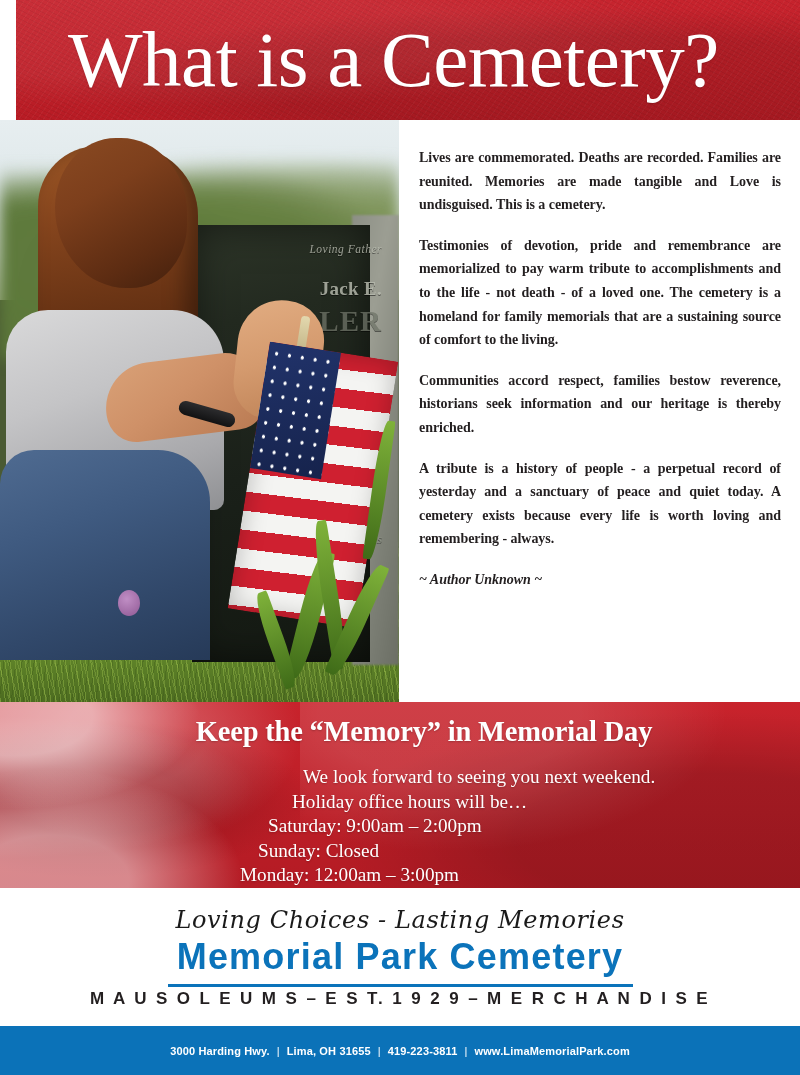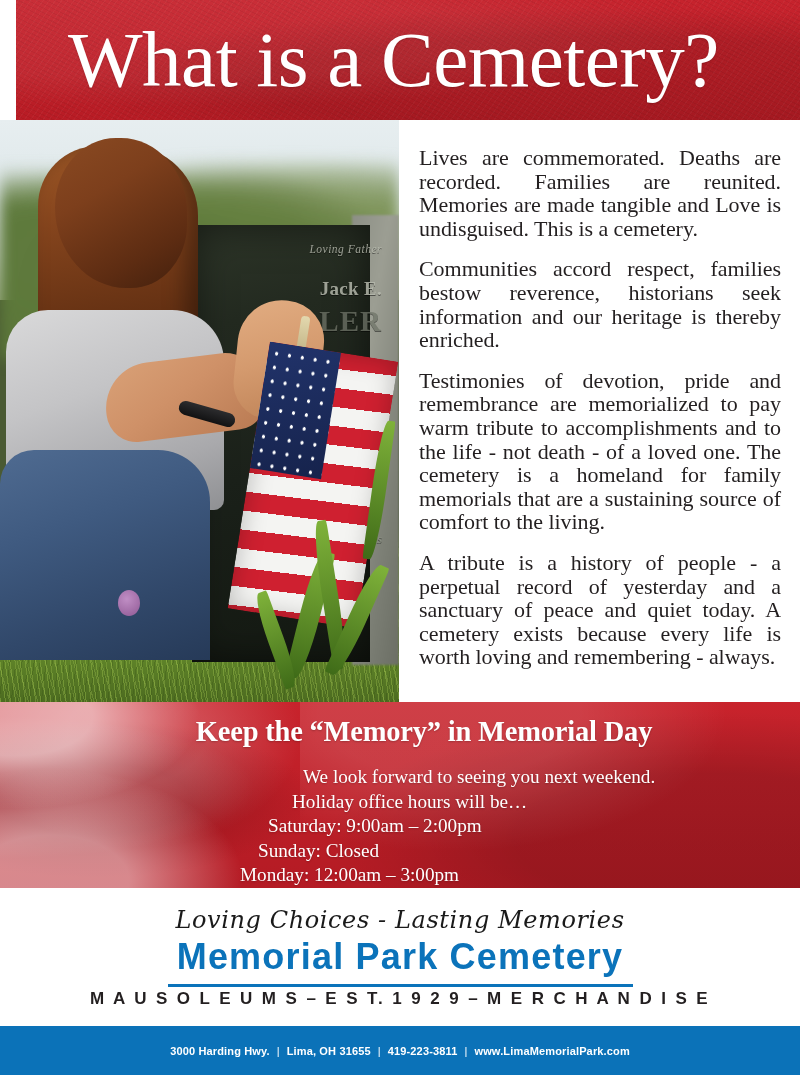--- a/index.html
+++ b/index.html
@@ -158,24 +158,24 @@
   }
 
   
   .copy{
     position:absolute;left:419px;top:146px;width:362px;
     color:#231f20;
     font-family:"Liberation Serif", serif;
   }
   .copy p{
     margin:0 0 17px 0;
-    font-size:22px;
+    font-size:14px;
     line-height:23.6px;
     text-align:justify;
-    font-weight:400;
+    font-weight:700;
     letter-spacing:-0.05px;
   }
   .attrib{
     margin:21px 0 0 0;
     text-align:center;
     font-style:italic;
     font-size:17px;
     font-weight:600;
     color:#231f20;
   }
@@ -308,23 +308,24 @@
     <div class="ph-leaf lf1"></div>
     <div class="ph-leaf lf2"></div>
     <div class="ph-leaf lf3"></div>
     <div class="ph-leaf lf4"></div>
     <div class="ph-leaf lf5"></div>
     <div class="ph-flower"></div>
   </div>
 
   <div class="copy">
     <p>Lives are commemorated. Deaths are recorded. Families are reunited. Memories are made tangible and Love is undisguised. This is a cemetery.</p>
+    <p>Testimonies of devotion, pride and remembrance are memorialized to pay warm tribute to accomplishments and to the life - not death - of a loved one. The cemetery is a homeland for family memorials that are a sustaining source of comfort to the living.</p>
     <p>Communities accord respect, families bestow reverence, historians seek information and our heritage is thereby enriched.</p>
-    <p>Testimonies of devotion, pride and remembrance are memorialized to pay warm tribute to accomplishments and to the life - not death - of a loved one. The cemetery is a homeland for family memorials that are a sustaining source of comfort to the living.</p>
     <p>A tribute is a history of people - a perpetual record of yesterday and a sanctuary of peace and quiet today. A cemetery exists because every life is worth loving and remembering - always.</p>
+    <p class="attrib">~ Author Unknown ~</p>
   </div>
 
   <div class="banner">
     <div class="banner-flagwash"></div>
     <div class="banner-sheen"></div>
     <div class="banner-inner">
       <div class="banner-title">Keep the “Memory” in Memorial Day</div>
       <div class="banner-lines">
         <div class="bl bl1">We look forward to seeing you next weekend.</div>
         <div class="bl bl2">Holiday office hours will be…</div>

